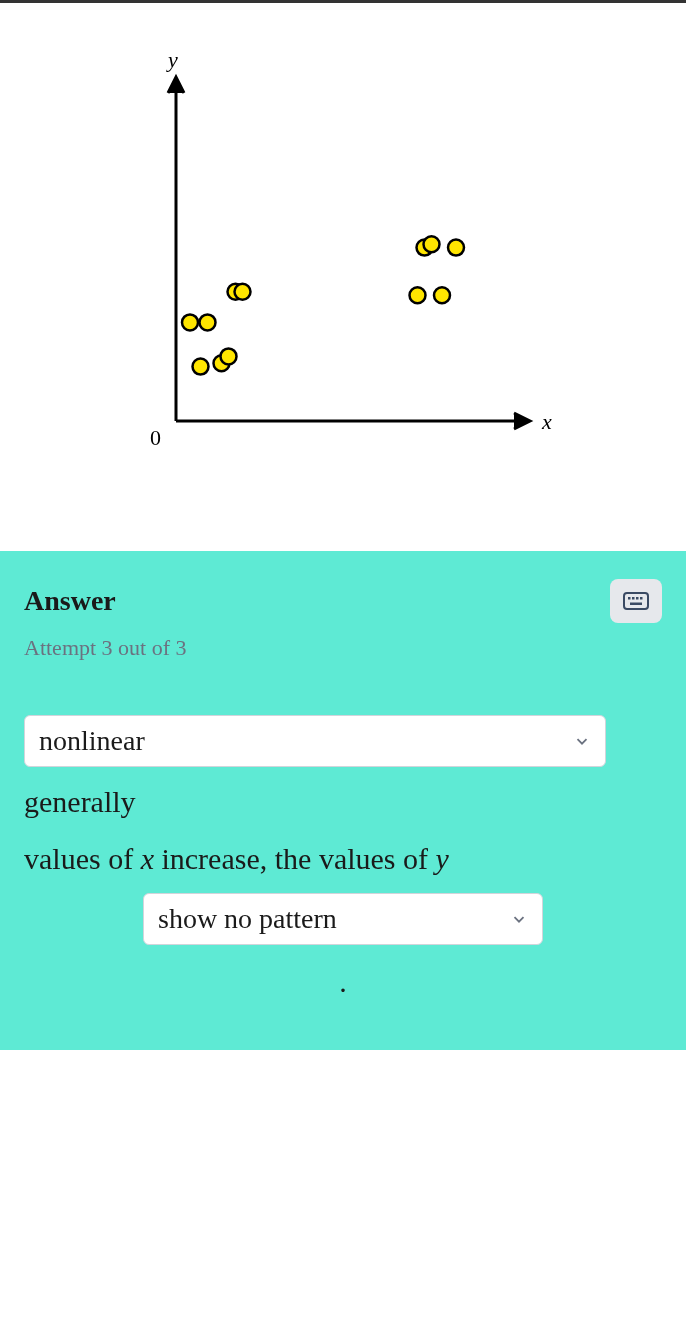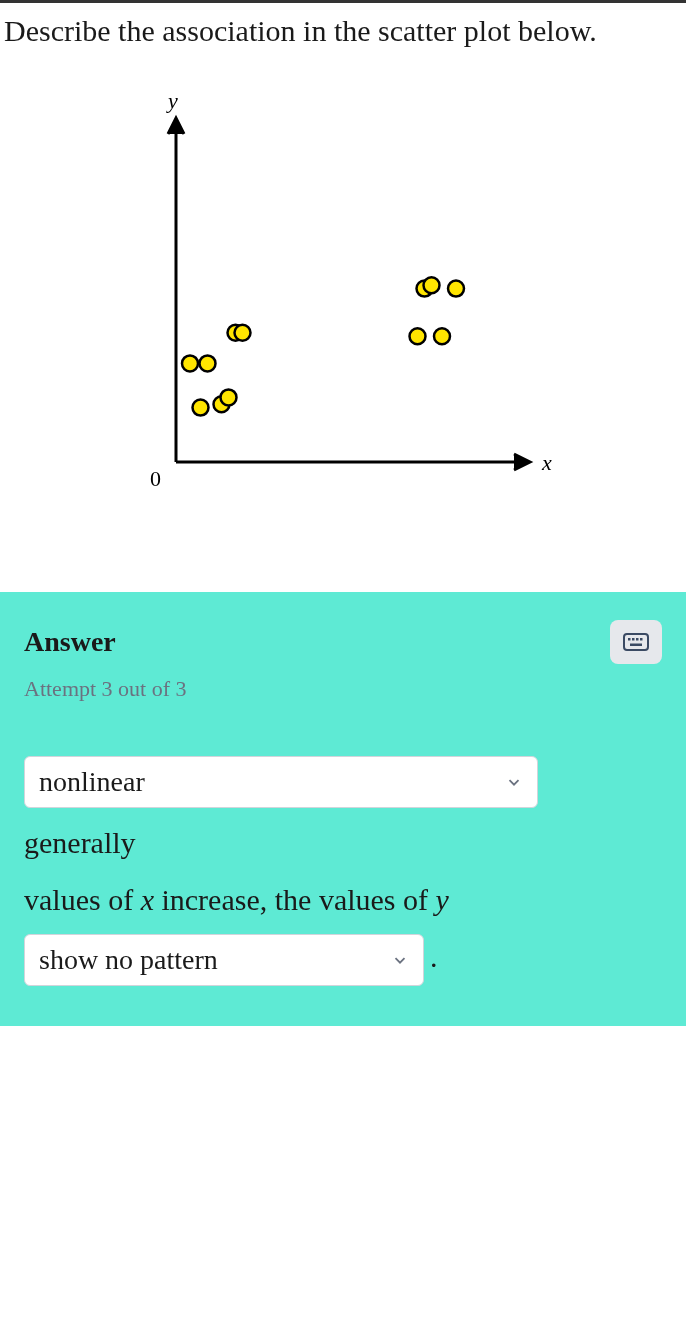--- a/index.html
+++ b/index.html
@@ -53,52 +53,51 @@
     color: #6b7280;
     margin-top: 12px;
     font-family: Georgia, serif;
   }
   .sentence {
     font-size: 30px;
     line-height: 1.9;
     margin-top: 48px;
     color: #1a1a1a;
   }
-  .sentence-row { display: flex; flex-wrap: wrap; align-items: center; gap: 8px 6px; }
+  .sentence-row { display: flex; flex-wrap: wrap; align-items: center; gap: 8px 6px; flex-direction: column; }
   .math-var {
     font-family: 'Times New Roman', serif;
     font-style: italic;
   }
   .select {
     display: inline-flex;
     align-items: center;
     justify-content: space-between;
     background: #fff;
     border: 1px solid #d1d5db;
     border-radius: 6px;
     height: 52px;
     padding: 0 14px;
     font-size: 28px;
     color: #1a1a1a;
     font-family: Georgia, serif;
     cursor: pointer;
   }
-  .select.wide { width: 514px; margin: 6px 0; }
+  .select.wide { width: 582px; margin: 6px 0; }
   .select.mid { width: 400px; margin-top: 6px; }
   .chev {
     margin-left: 12px;
     color: #6b7280;
     flex: 0 0 auto;
   }
 </style>
 </head>
 <body>
 
 <div class="question-area">
-  <div class="question-text">Describe the association in the scatter plot below.</div>
 
   <div class="chart-wrap">
     <svg width="470" height="440" viewBox="0 0 470 440">
 
       <g stroke="#000" stroke-width="3" fill="none">
 
         <line x1="70" y1="40" x2="70" y2="380"></line>
 
         <line x1="70" y1="380" x2="420" y2="380"></line>
 

